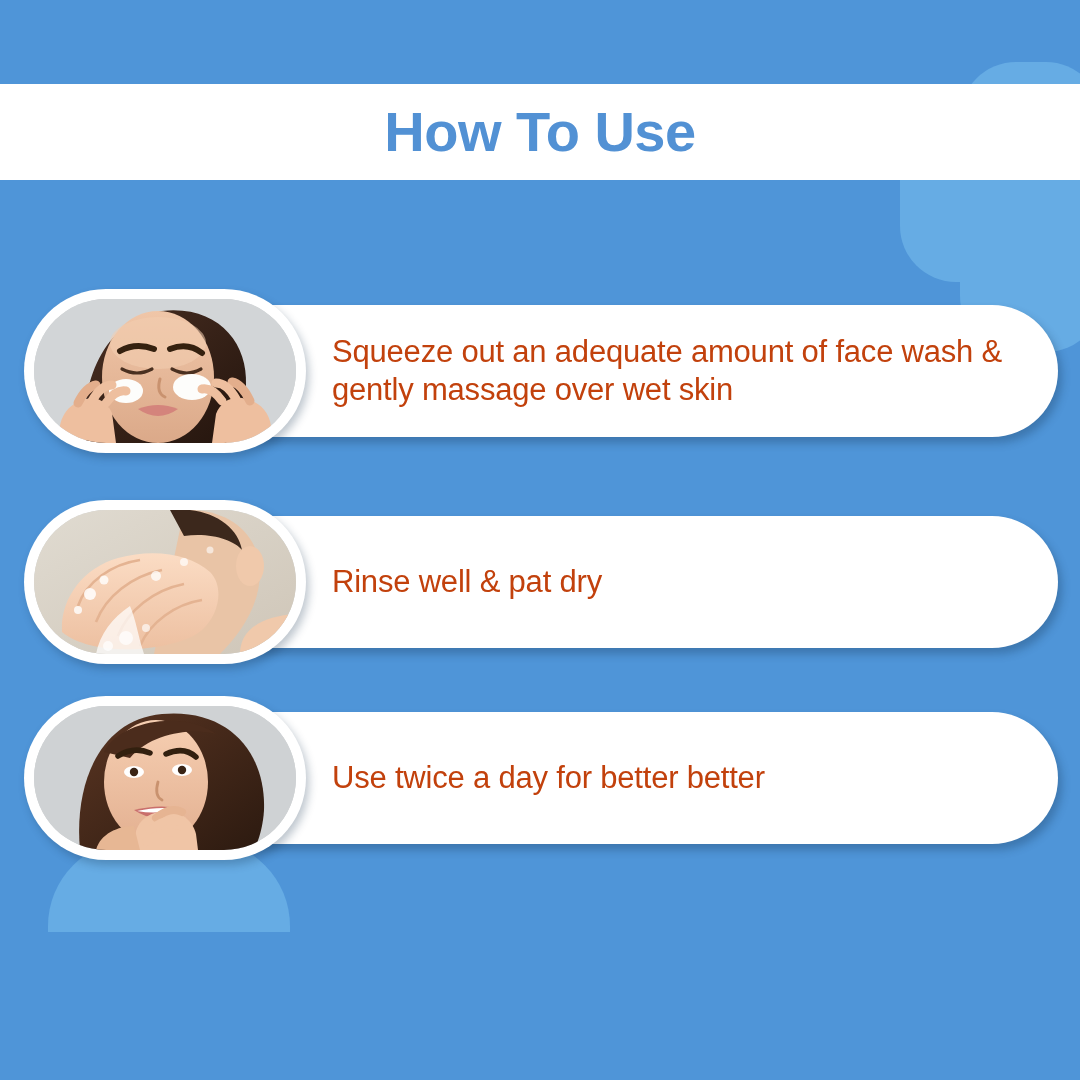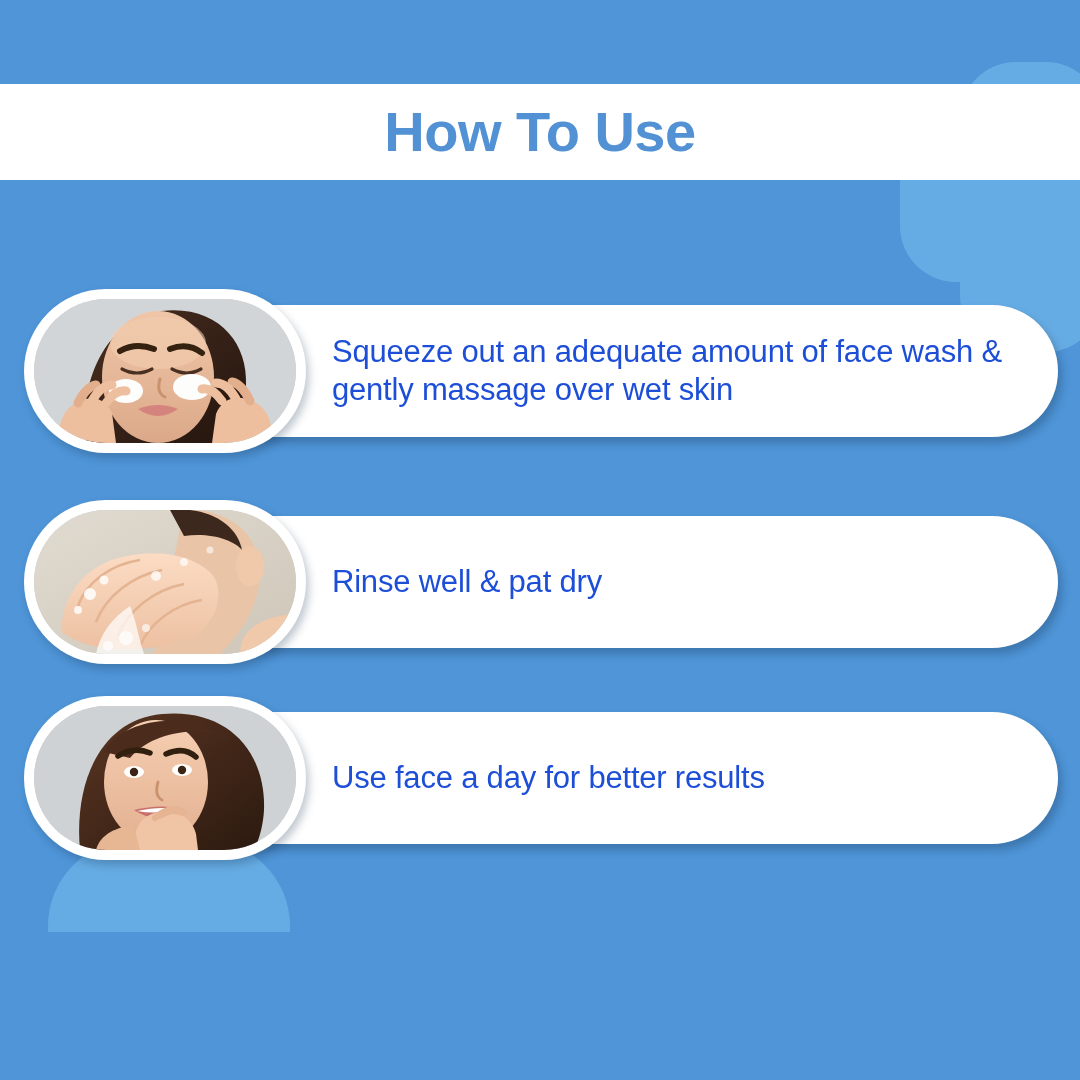--- a/index.html
+++ b/index.html
@@ -110,21 +110,21 @@
   #step-card-0 { top: 305px; }
   #step-card-1 { top: 516px; }
   #step-card-2 { top: 712px; }
 
   .step-text {
     position: absolute;
     left: 296px;
     right: 40px;
     top: 50%;
     transform: translateY(-50%);
-    color: #1d4ed8;
+    color: #c2410c;
     font-size: 31px;
     line-height: 1.22;
     letter-spacing: -0.2px;
   }
 
   
   .step-thumb {
     position: absolute;
     left: -12px;
     top: -16px;
@@ -300,16 +300,16 @@
 
           <path d="M104 144 C96 126 106 110 124 106 C142 102 158 112 162 128 L164 144 Z" fill="#f0c5a6"></path>
           <path d="M122 112 q14 -12 26 -6" stroke="#e6b492" stroke-width="8" fill="none" stroke-linecap="round"></path>
           <path d="M116 124 q16 -14 30 -8" stroke="#f0c5a6" stroke-width="8" fill="none" stroke-linecap="round"></path>
           <path d="M112 136 q18 -14 32 -8" stroke="#f0c5a6" stroke-width="8" fill="none" stroke-linecap="round"></path>
 
           <path d="M62 144 C66 128 84 120 100 120 L106 144 Z" fill="#e7b794"></path>
         </svg>
       </div>
     </div>
-    <div class="step-text">Use face a day for better results</div>
+    <div class="step-text">Use twice a day for better better</div>
   </div>
 
 </div>
 
 </body></html>

